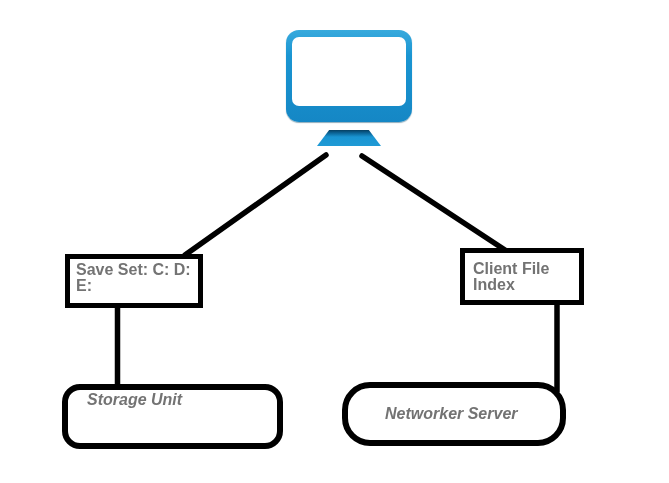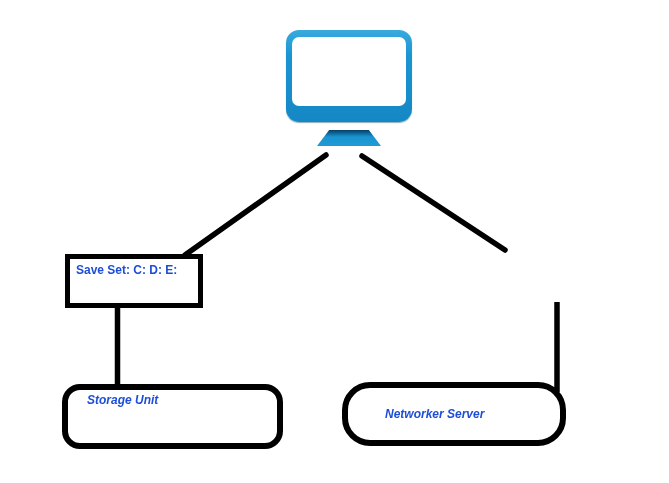--- a/index.html
+++ b/index.html
@@ -55,22 +55,22 @@
     pointer-events: none;
     z-index: 5;
   }
 
   
   .node {
     position: absolute;
     box-sizing: border-box;
     border: 5px solid #000000;
     background: transparent;
-    color: #1d4ed8;
-    font-size: 12px;
+    color: #737373;
+    font-size: 16px;
     font-weight: bold;
     line-height: 16px;
   }
   .node.rounded {
     border-width: 6px;
     font-style: italic;
   }
   .node-save-set {
     left: 65px;
     top: 254px;
@@ -115,20 +115,23 @@
     <div class="monitor-body">
       <div class="monitor-screen"></div>
     </div>
     <div class="monitor-stand"></div>
   </div>
 
   <div class="node node-save-set">
     <span>Save Set: C: D: E:</span>
   </div>
 
+  <div class="node node-client-file-index">
+    <span>Client File Index</span>
+  </div>
 
   <div class="node rounded node-storage-unit">
     <div>Storage Unit</div>
   </div>
 
   <div class="node rounded node-networker-server">
     <span>Networker Server</span>
   </div>
 
   <svg class="connectors" width="669" height="483" viewBox="0 0 669 483">

